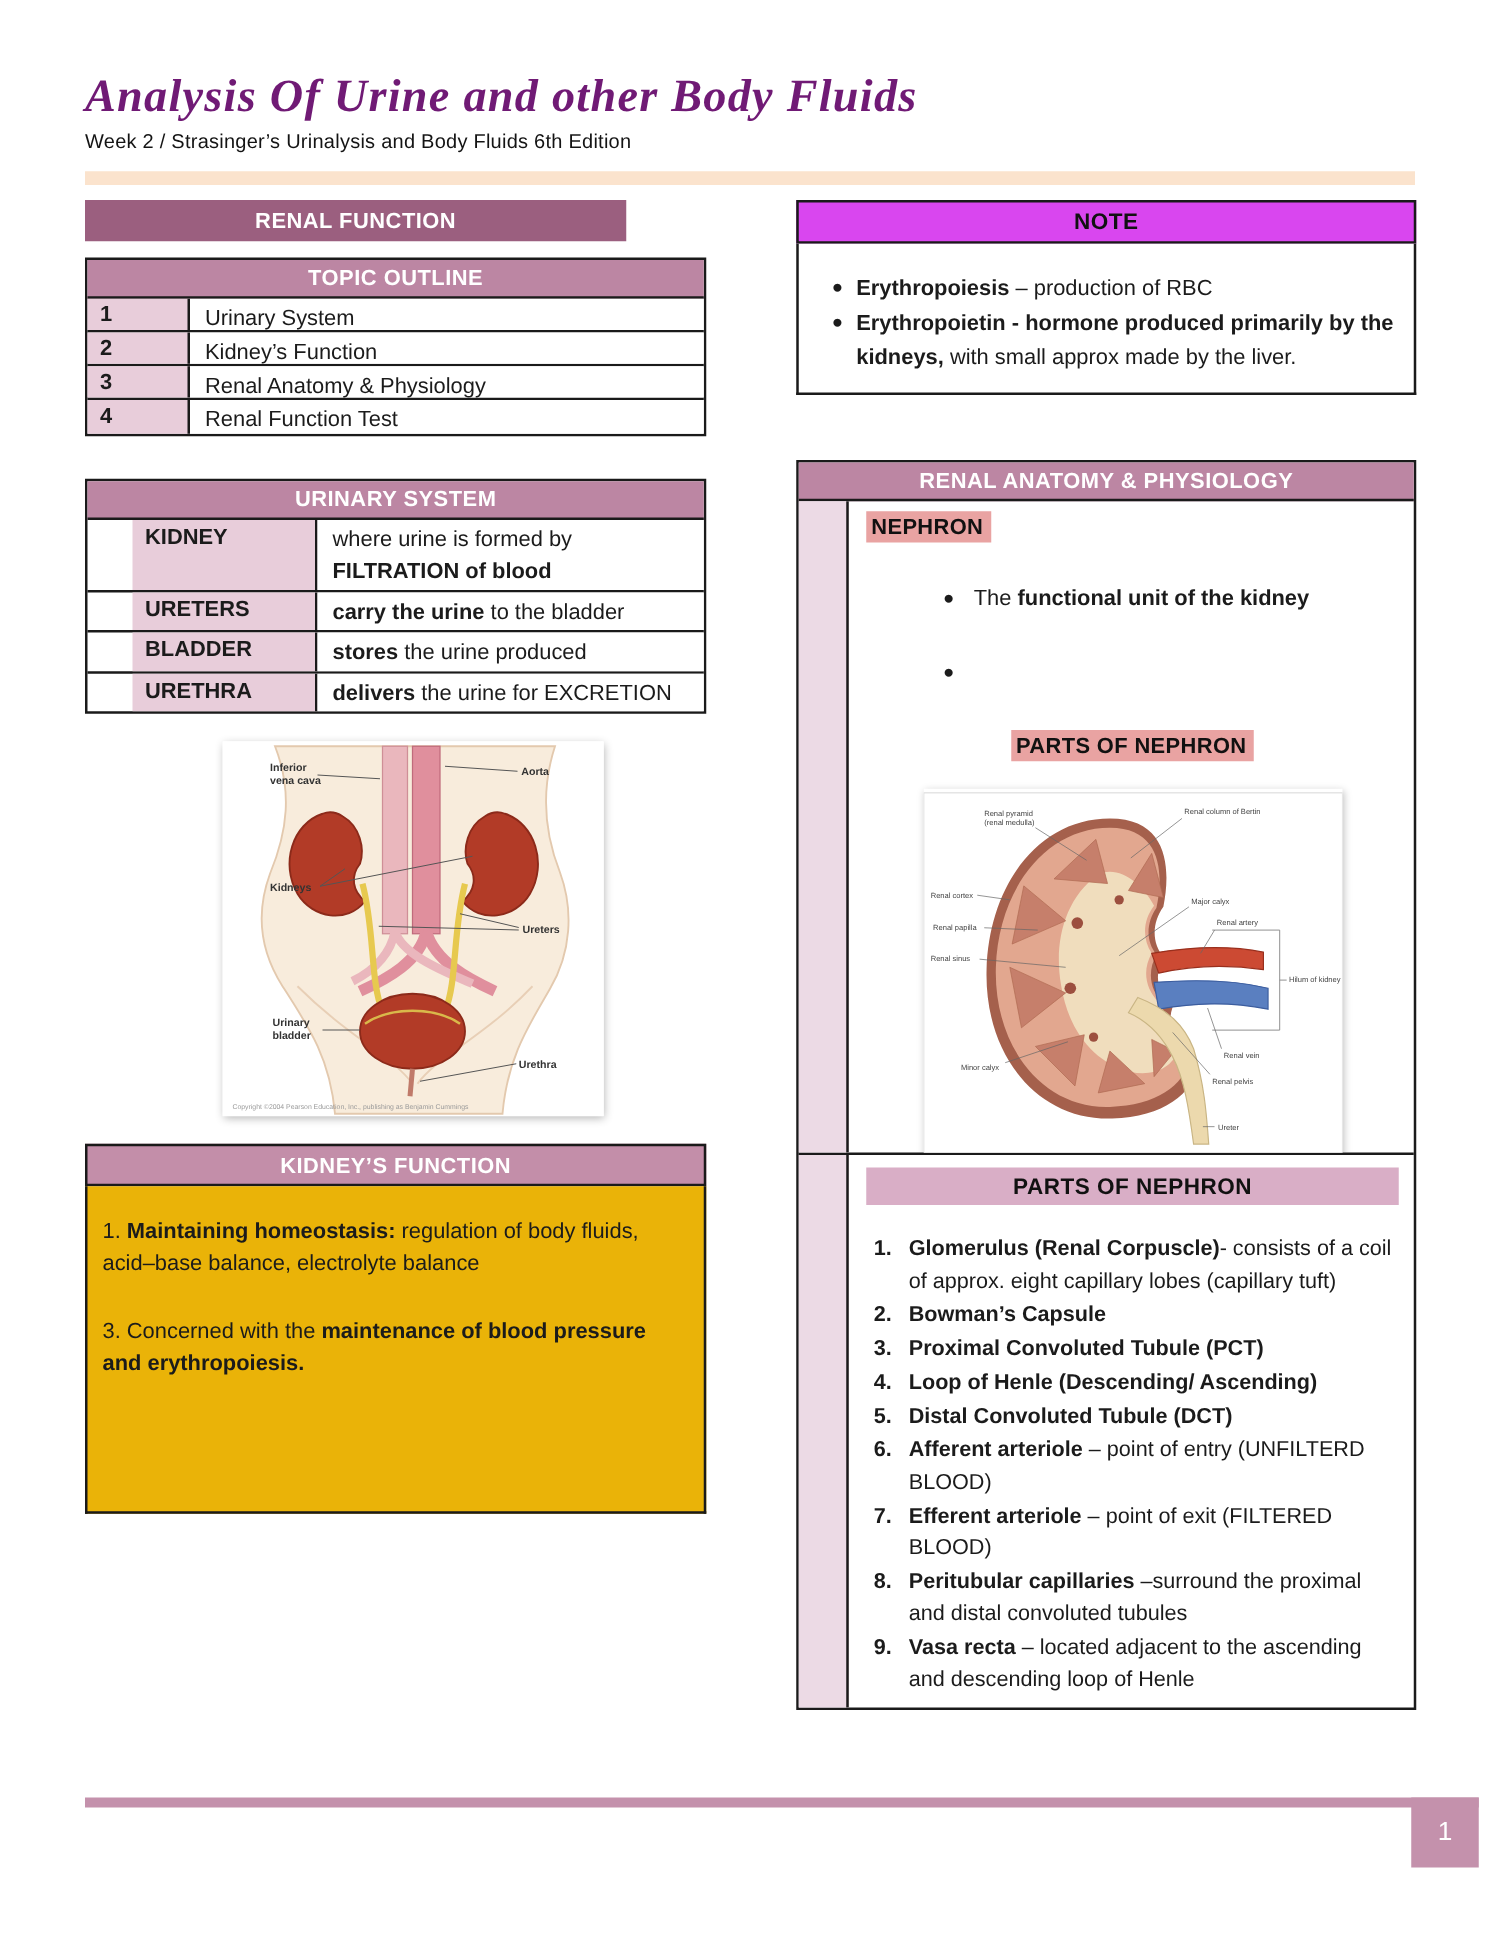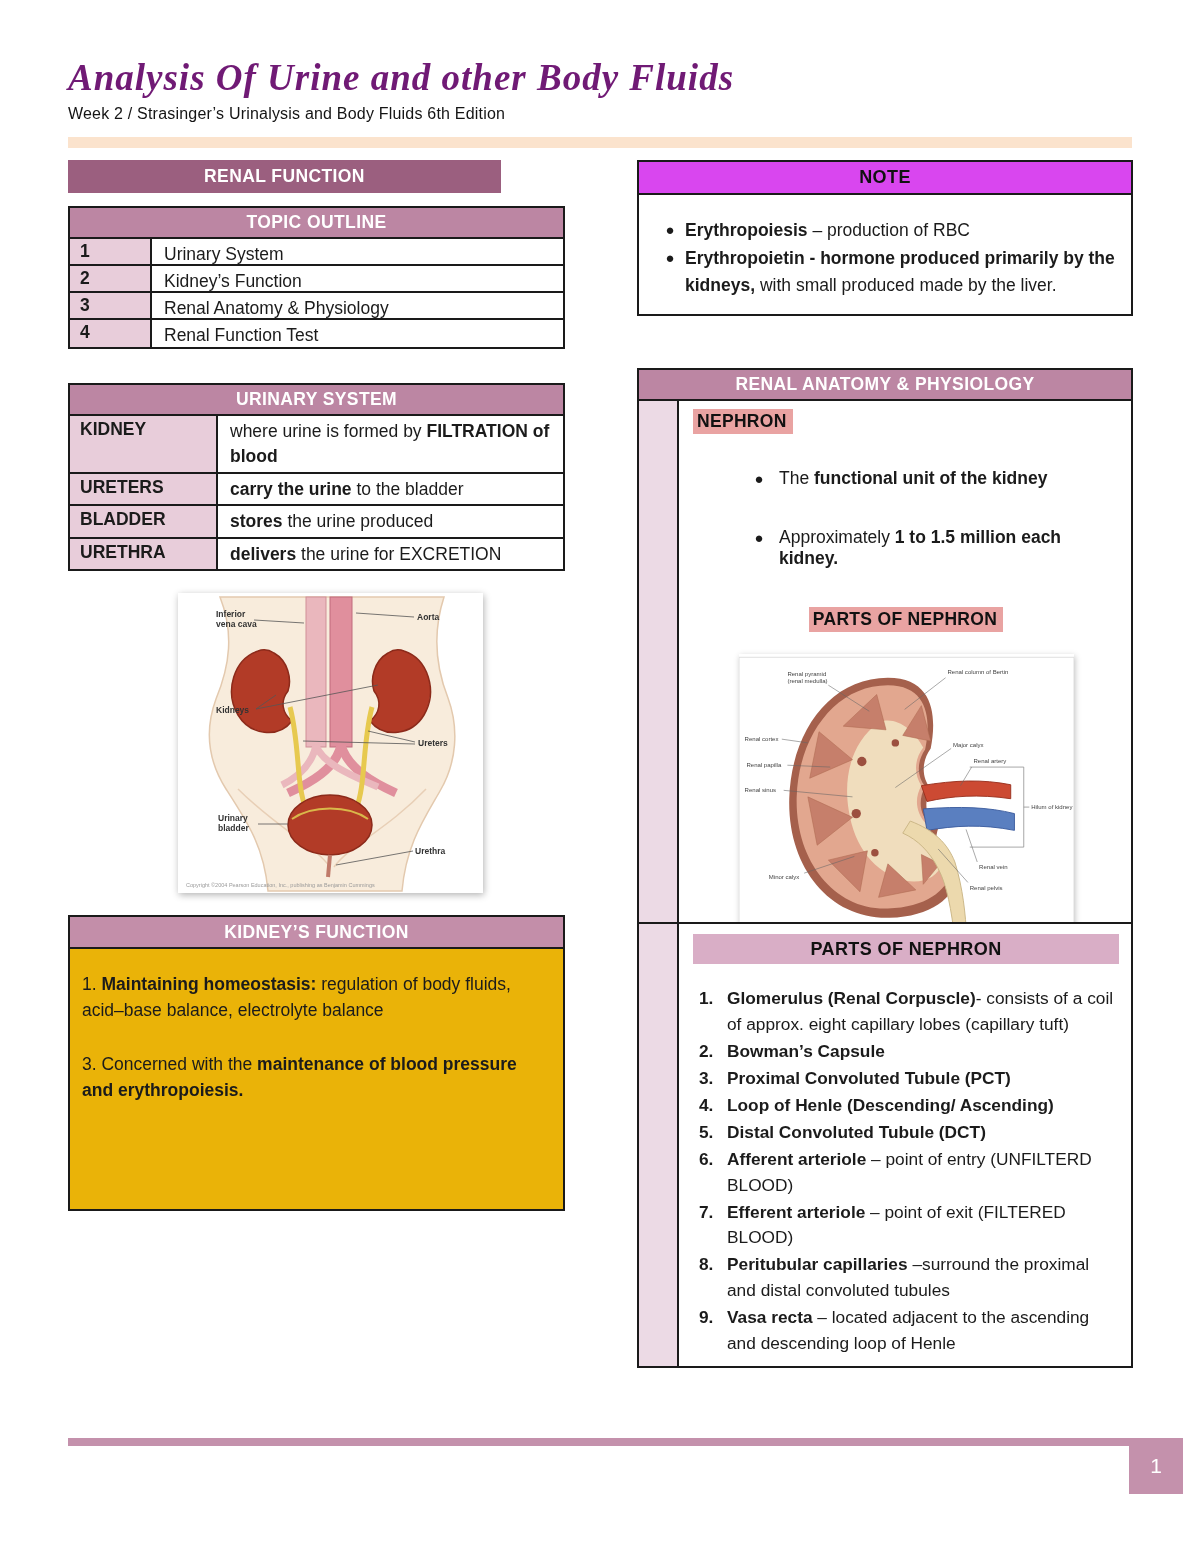--- a/index.html
+++ b/index.html
@@ -39,21 +39,21 @@
   .tcell-val{flex:1;background:#fff;padding:3px 8px 2px 12px;font-size:17.5px;line-height:1.45;box-sizing:border-box;}
 
   
   .renal-banner{position:absolute;left:68px;top:160px;width:433px;height:33px;background:#9b5f7f;}
   .topic-table{left:68px;top:206px;width:497px;}
   .topic-table .tbl-head{height:29px;}
   .topic-table .trow{height:27px;}
   .topic-table .tcell-key{width:82px;padding-top:2px;}
   .us-table{left:68px;top:383px;width:497px;}
   .us-table .tbl-head{height:29px;}
-  .us-table .tcell-key{width:148px;}
+  .us-table .tcell-key{width:148px;margin-left:36px;}
 
   .torso-img{
     position:absolute;left:178px;top:593px;width:305px;height:300px;background:#fff;
     box-shadow:1px 2px 7px rgba(0,0,0,.3);
   }
 
   .kf-box{position:absolute;left:68px;top:915px;width:497px;}
   .kf-head{
     height:34px;border:2px solid #1a1a1a;background:#c38ea9;box-sizing:border-box;
     display:flex;align-items:center;justify-content:center;color:#fff;font-weight:bold;font-size:17.5px;letter-spacing:.4px;
@@ -232,40 +232,39 @@
 
   <div class="note-box">
     <div class="note-head">NOTE</div>
     <div class="note-body">
       <div class="bullet-row">
         <span class="bullet-mark">●</span>
         <span class="bullet-text"><span class="seg-b">Erythropoiesis</span><span> – production of RBC</span></span>
       </div>
       <div class="bullet-row">
         <span class="bullet-mark">●</span>
-        <span class="bullet-text"><span class="seg-b">Erythropoietin - hormone produced primarily by the kidneys,</span><span> with small produced made by the liver.</span></span>
+        <span class="bullet-text"><span class="seg-b">Erythropoietin - hormone produced primarily by the kidneys,</span><span> with small approx made by the liver.</span></span>
       </div>
     </div>
   </div>
 
   <div class="tbl ra-table">
     <div class="tbl-head ra-head">RENAL ANATOMY &amp; PHYSIOLOGY</div>
 
     <div class="ra-row ra-row1">
       <div class="ra-side"></div>
       <div class="ra-content row1-content">
         <span class="chip">NEPHRON</span>
         <div class="neph-bullets">
           <div class="neph-bullet">
             <span class="bullet-mark">●</span>
             <span class="bullet-text"><span>The </span><span class="seg-b">functional unit of the kidney</span></span>
           </div>
           <div class="neph-bullet">
             <span class="bullet-mark">●</span>
-            <span class="bullet-text"><span>Approximately </span><span class="seg-b">1 to 1.5 million each kidney.</span></span>
           </div>
         </div>
         <div class="chip-center">
           <span class="chip">PARTS OF NEPHRON</span>
         </div>
 
         
         <div class="kidney-img-wrap">
           <svg class="kidney-img" viewBox="0 0 360 310" xmlns="http://www.w3.org/2000/svg">
             <rect x="0" y="0" width="360" height="310" fill="#ffffff" stroke="#dddddd" stroke-width="1"></rect>

